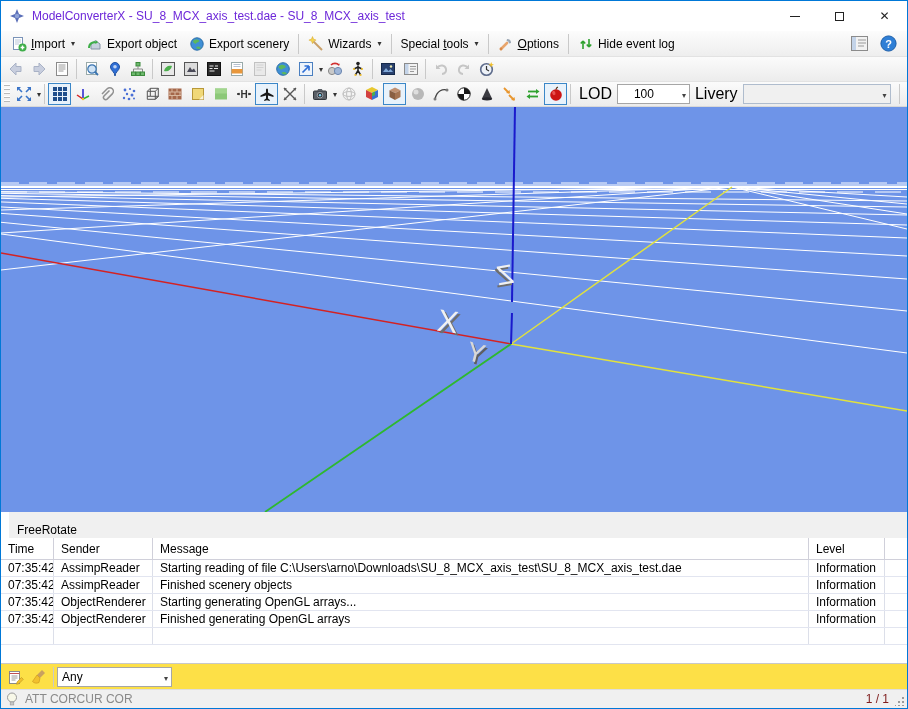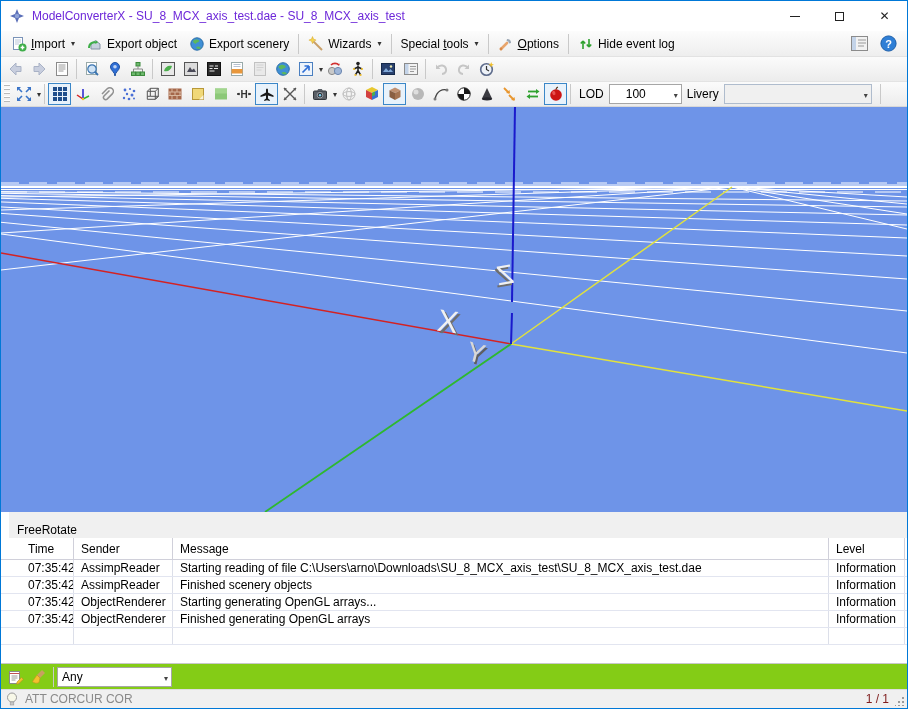--- a/index.html
+++ b/index.html
@@ -35,36 +35,36 @@
   .tb3{ top:81px; border-bottom:1px solid #d8d8d8; }
   .tbtn{ width:23px; height:22px; display:flex; align-items:center; justify-content:center;
     border:1px solid transparent; flex:0 0 auto; }
   .tbtn.checked{ border:1px solid #3b87c8; background:#e8f2fb; }
   .grip{ width:6px; height:20px; margin-right:2px;
     background:repeating-linear-gradient(#fff 0 1px,#b9b9b9 1px 2px,transparent 2px 4px); flex:0 0 6px;}
   .combo{ height:20px; background:#fff; border:1px solid #a6a6a6; display:flex; align-items:center;
     font-size:12px; padding-left:4px; position:relative; }
   .combo .arrow{ position:absolute; right:3px; top:6px; font-size:8px; color:#444; }
   .combo.disabled{ background:#f0f0f0; border:1px solid #afbccd; color:#888; }
-  .tb-label{ font-size:12px; margin:0 5px; }
+  .tb-label{ font-size:16px; margin:0 5px; }
   
   .viewport{ position:absolute; left:0; top:106px; width:906px; height:405px; }
   
   .modebar{ position:absolute; left:8px; top:511px; width:906px; height:36px; background:#f0f0f0;
     border-bottom:1px solid #d4d4d4; display:flex; align-items:center; padding-left:8px; font-size:12px; }
   .logtable{ position:absolute; left:0; top:537px; width:906px; height:125px; background:#fff; font-size:12px; }
-  .lt-row{ display:flex; height:17px; align-items:center;padding-left:20px; }
+  .lt-row{ display:flex; height:17px; align-items:center; }
   .lt-header{ height:22px; border-bottom:1px solid #d0d0da; font-size:12px; }
   .lt-cell{ height:100%; display:flex; align-items:center; padding-left:7px; overflow:hidden;
     white-space:nowrap; border-right:1px solid #dcdfe9; }
   .lt-header .lt-cell{ border-right:1px solid #d0d0da; }
   .c-time{ width:53px; } .c-sender{ width:99px; } .c-msg{ width:656px; } .c-level{ width:76px; }
   .lt-body .lt-row{ border-bottom:1px solid #e2e5f0;text-align:center; }
   
-  .filterbar{ position:absolute; left:0; top:662px; width:906px; height:26px; background:#84cc16;
+  .filterbar{ position:absolute; left:0; top:662px; width:906px; height:26px; background:#fde047;
     border-top:1px solid #c8c8c8; display:flex; align-items:center; padding-left:3px; }
   .statusbar{ position:absolute; left:0; top:688px; width:906px; height:19px; background:#f0f0f0;
     border-top:1px solid #dedede; display:flex; align-items:center; padding:0 4px; color:#8a8a8a; }
   .statusbar .pages{ margin-left:auto; color:#7f1d1d; margin-right:14px; }
   .sizegrip{ position:absolute; right:2px; bottom:2px; width:10px; height:10px;
     background:
       radial-gradient(circle at 8px 2px,#9a9a9a 1px,transparent 1.2px),
       radial-gradient(circle at 8px 6px,#9a9a9a 1px,transparent 1.2px),
       radial-gradient(circle at 4px 6px,#9a9a9a 1px,transparent 1.2px),
       radial-gradient(circle at 8px 10px,#9a9a9a 1px,transparent 1.2px),

